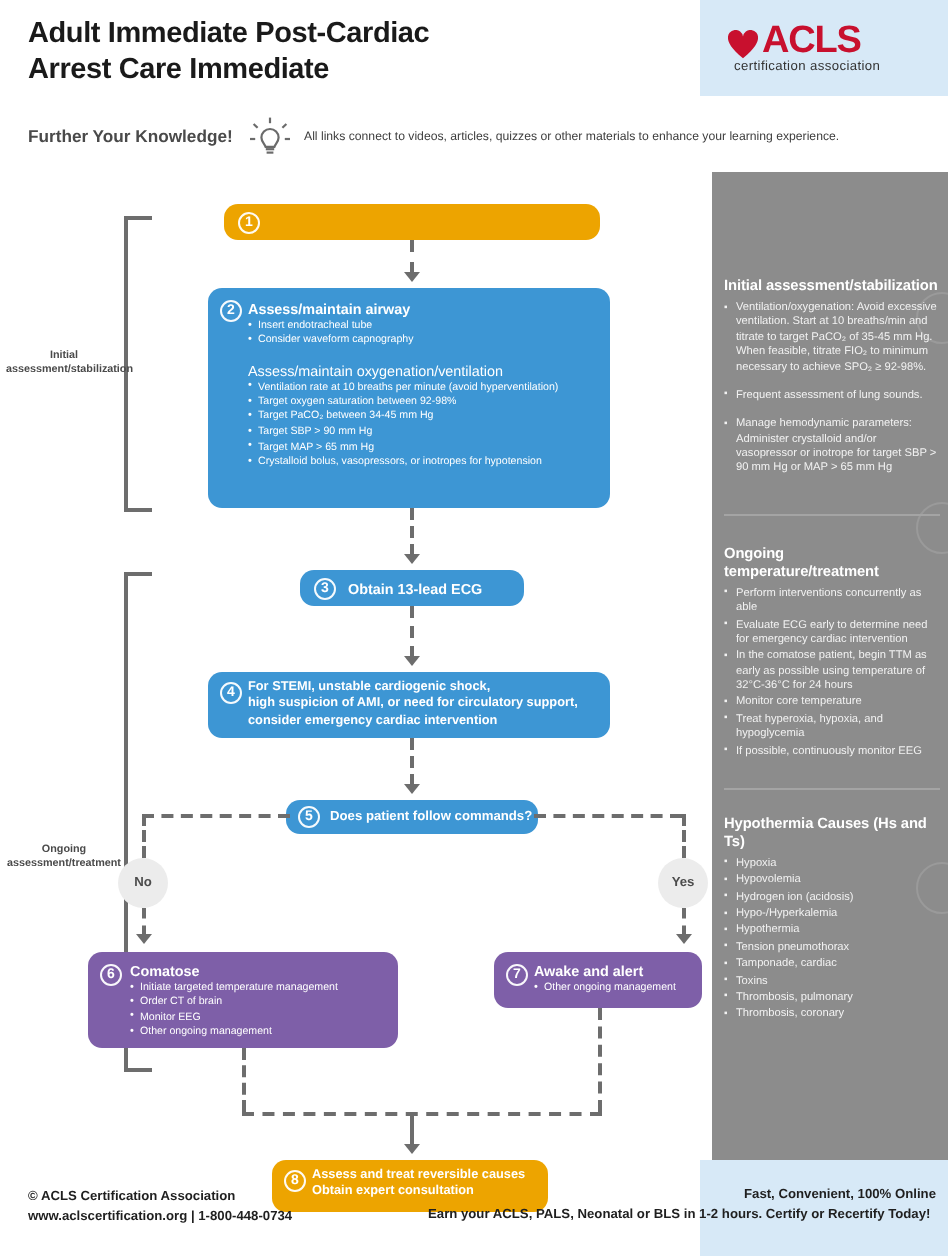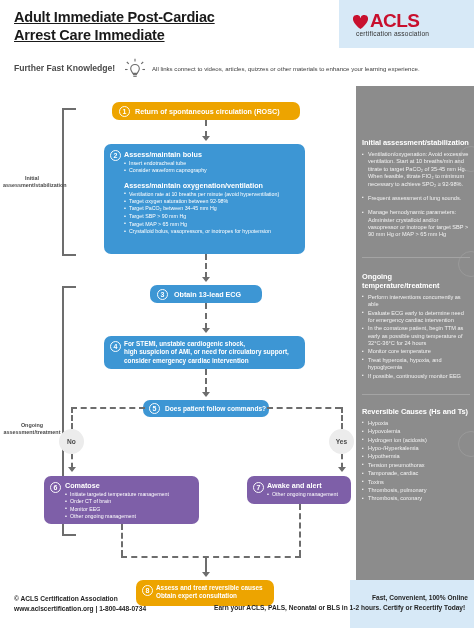--- a/index.html
+++ b/index.html
@@ -9,24 +9,23 @@
     background: #ffffff;
     position: relative;
     overflow: hidden;
   }
   
   #header { position: absolute; left: 0; top: 0; width: 474px; height: 62px; }
   #header-title {
     position: absolute; left: 14px; top: 8px; width: 320px;
     font-size: 14.5px; font-weight: bold; color: #1a1a1a; line-height: 1.26;
     letter-spacing: -0.2px;
-    text-decoration: underline;
   }
   #logo-panel {
-    position: absolute; right: 0; top: 0; width: 135px; height: 48px;
+    position: absolute; right: 0; top: 0; width: 124px; height: 48px;
     background: #d7e9f7;
   }
   #logo-row { position: absolute; left: 14px; top: 10px; display: flex; align-items: center; gap: 2px; }
   #logo-heart { width: 15px; height: 15px; position: relative; top: 1px; }
   #logo-acls { font-size: 19px; font-weight: bold; color: #c8102e; letter-spacing: -0.6px; }
   #logo-sub {
     position: absolute; left: 17px; top: 30px;
     font-size: 6.6px; color: #333; letter-spacing: 0.2px;
   }
   
@@ -82,21 +81,21 @@
   }
   .node-title { font-size: 7.2px; font-weight: bold; line-height: 1.25; }
   .node-line  { font-size: 6.4px; font-weight: bold; line-height: 1.3; }
   .blist { list-style: none; margin-top: 1px; }
   .blist li {
     font-size: 5.3px; line-height: 1.38; padding-left: 5px; position: relative;
   }
   .blist li::before {
     content: "\2022"; position: absolute; left: 0; top: -0.3px; font-size: 5.5px;
   }
-  .sec-h { font-size: 7.2px; font-weight: bold; margin-top: 6px; }
+  .sec-h { font-size: 7.2px; font-weight: normal; margin-top: 6px; }
   
   .vdash {
     position: absolute; width: 0; border-left: 2.2px dashed #6d6d6d;
   }
   .vsolid { position: absolute; width: 2.2px; background: #6d6d6d; }
   .hdash { position: absolute; height: 0; border-top: 2.2px dashed #6d6d6d; }
   .arrow {
     position: absolute; width: 0; height: 0;
     border-left: 4.2px solid transparent; border-right: 4.2px solid transparent;
     border-top: 5.4px solid #6d6d6d;
@@ -143,21 +142,21 @@
       <svg id="logo-heart" viewBox="0 0 32 30">
         <path d="M16 29 C 3 19, 0 11, 0 8 A 8 8 0 0 1 16 6 A 8 8 0 0 1 32 8 C 32 11, 29 19, 16 29 Z" fill="#c8102e"></path>
       </svg>
       <span id="logo-acls">ACLS</span>
     </div>
     <div id="logo-sub">certification association</div>
   </div>
 </div>
 
 <div id="fyk-bar">
-  <div id="fyk-label">Further Fast Knowledge!</div>
+  <div id="fyk-label">Further Your Knowledge!</div>
   <svg id="bulb" viewBox="0 0 22 24">
     <path d="M11 6.5 a4.3 4.3 0 0 1 4.3 4.3 c0 2.1 -1.6 3.1 -2.1 4.6 h-4.4 c-0.5 -1.5 -2.1 -2.5 -2.1 -4.6 A4.3 4.3 0 0 1 11 6.5 Z" fill="none" stroke="#6b6b6b" stroke-width="1.1"></path>
     <line x1="8.9" y1="16.6" x2="13.1" y2="16.6" stroke="#6b6b6b" stroke-width="1.1"></line>
     <line x1="9.3" y1="18.3" x2="12.7" y2="18.3" stroke="#6b6b6b" stroke-width="1.1"></line>
     <line x1="11" y1="0.8" x2="11" y2="3.6" stroke="#6b6b6b" stroke-width="1.1"></line>
     <line x1="2.8" y1="4.0" x2="4.8" y2="5.9" stroke="#6b6b6b" stroke-width="1.1"></line>
     <line x1="19.2" y1="4.0" x2="17.2" y2="5.9" stroke="#6b6b6b" stroke-width="1.1"></line>
     <line x1="1.0" y1="11.5" x2="3.6" y2="11.5" stroke="#6b6b6b" stroke-width="1.1"></line>
     <line x1="21.0" y1="11.5" x2="18.4" y2="11.5" stroke="#6b6b6b" stroke-width="1.1"></line>
   </svg>
@@ -188,21 +187,21 @@
         <li class="side-li">Evaluate ECG early to determine need for emergency cardiac intervention</li>
         <li class="side-li">In the comatose patient, begin TTM as early as possible using temperature of 32°C-36°C for 24 hours</li>
         <li class="side-li">Monitor core temperature</li>
         <li class="side-li">Treat hyperoxia, hypoxia, and hypoglycemia</li>
         <li class="side-li">If possible, continuously monitor EEG</li>
       </ul>
     </div>
     <div class="side-divider" style="margin-top:14px;"></div>
 
     <div class="side-block" style="margin-top:12px;">
-      <div class="side-h">Reversible Causes (Hs and Ts)</div>
+      <div class="side-h">Hypothermia Causes (Hs and Ts)</div>
       <ul class="side-ul">
         <li class="side-li">Hypoxia</li>
         <li class="side-li">Hypovolemia</li>
         <li class="side-li">Hydrogen ion (acidosis)</li>
         <li class="side-li">Hypo-/Hyperkalemia</li>
         <li class="side-li">Hypothermia</li>
         <li class="side-li">Tension pneumothorax</li>
         <li class="side-li">Tamponade, cardiac</li>
         <li class="side-li">Toxins</li>
         <li class="side-li">Thrombosis, pulmonary</li>
@@ -219,30 +218,29 @@
     <span>Initial</span><br><span>assessment/stabilization</span>
   </div>
 
   <div class="bracket" style="left:62px; top:200px; width:14px; height:250px;"></div>
   <div class="stage-label" style="left:3px; top:336px;">
     <span>Ongoing</span><br><span>assessment/treatment</span>
   </div>
 
   <div class="node node-orange" style="left:112px; top:16px; width:188px; height:18px;">
     <div class="num" style="left:7px; top:3.5px;">1</div>
-    <div class="node-title" style="position:absolute; left:23px; top:5.2px;">Return of spontaneous circulation (ROSC)</div>
   </div>
 
   <div class="vdash" style="left:205px; top:34px; height:17px;"></div>
   <div class="arrow" style="left:201.8px; top:50px;"></div>
 
   <div class="node node-blue" style="left:104px; top:58px; width:201px; height:110px; padding:6px 7px 6px 20px;">
     <div class="num" style="left:6px; top:6px;">2</div>
 
-    <div class="node-title">Assess/maintain bolus</div>
+    <div class="node-title">Assess/maintain airway</div>
     <ul class="blist">
       <li>Insert endotracheal tube</li>
       <li>Consider waveform capnography</li>
     </ul>
 
     <div class="sec-h">Assess/maintain oxygenation/ventilation</div>
     <ul class="blist">
       <li>Ventilation rate at 10 breaths per minute (avoid hyperventilation)</li>
       <li>Target oxygen saturation between 92-98%</li>
       <li>Target PaCO₂ between 34-45 mm Hg</li>

